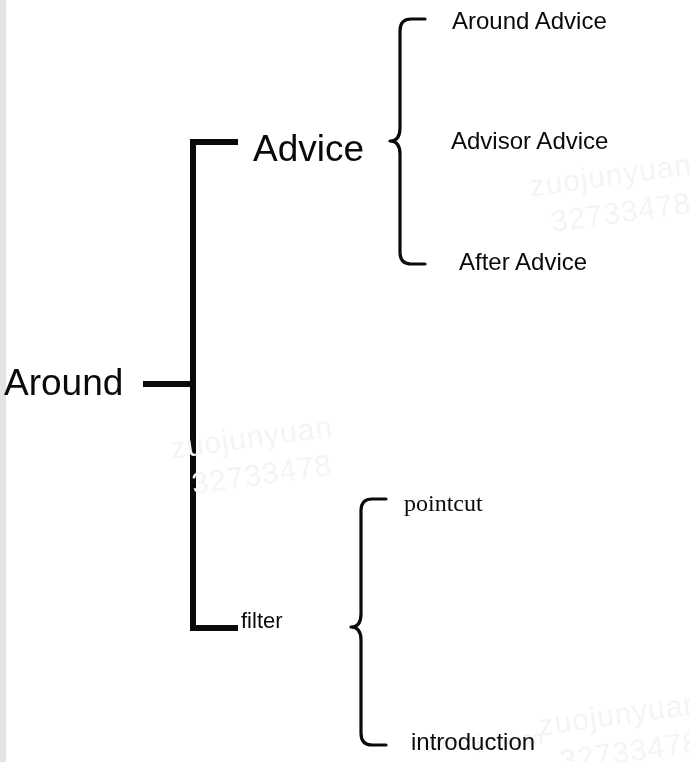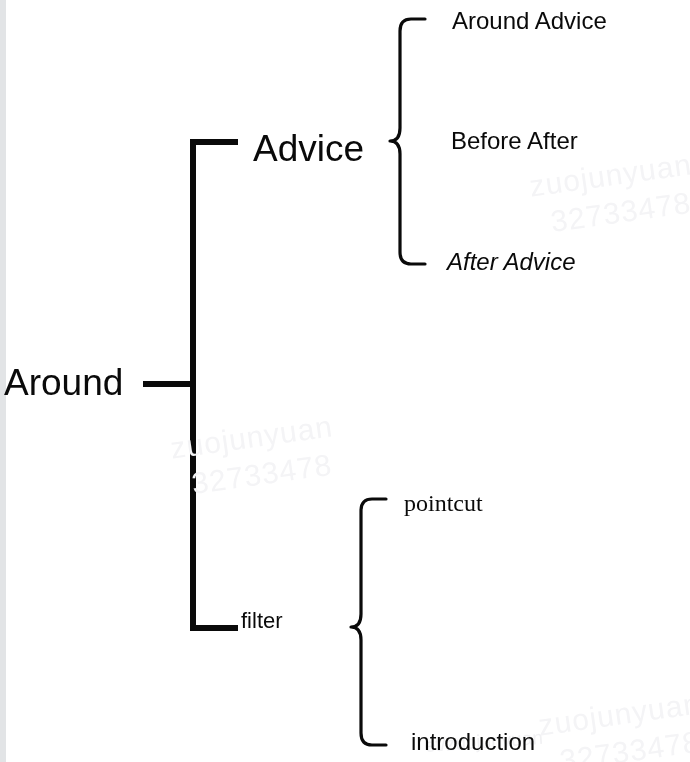--- a/index.html
+++ b/index.html
@@ -55,21 +55,21 @@
   }
   .leaf {
     position: absolute;
     white-space: nowrap;
     line-height: 1;
     font-size: 24px;
     color: #0a0a0a;
   }
   .leaf-around   { left: 452px; top: 9px;   }
   .leaf-before   { left: 451px; top: 129px; }
-  .leaf-after    { left: 447px; top: 250px; font-style: italic; }
+  .leaf-after    { left: 459px; top: 250px; }
   .leaf-pointcut { left: 404px; top: 491px; font-family: Liberation Serif, serif; }
   .leaf-intro    { left: 411px; top: 730px; }
 
   .watermark {
     position: absolute;
     color: #f4f4f6;
     font-size: 30px;
     letter-spacing: 1px;
     line-height: 1.25;
     white-space: nowrap;
@@ -133,19 +133,19 @@
   </div>
   <div class="wm-url">et/zuojunyuan</div>
 
   <div class="node node-root">Around</div>
 
   <div class="node node-advice">Advice</div>
 
   <div class="node node-filter">filter</div>
 
   <div class="leaf leaf-around">Around Advice</div>
-  <div class="leaf leaf-before">Before After</div>
+  <div class="leaf leaf-before">Advisor Advice</div>
   <div class="leaf leaf-after">After Advice</div>
 
   <div class="leaf leaf-pointcut">pointcut</div>
   <div class="leaf leaf-intro">introduction</div>
 
 </div>
 
 </body></html>

